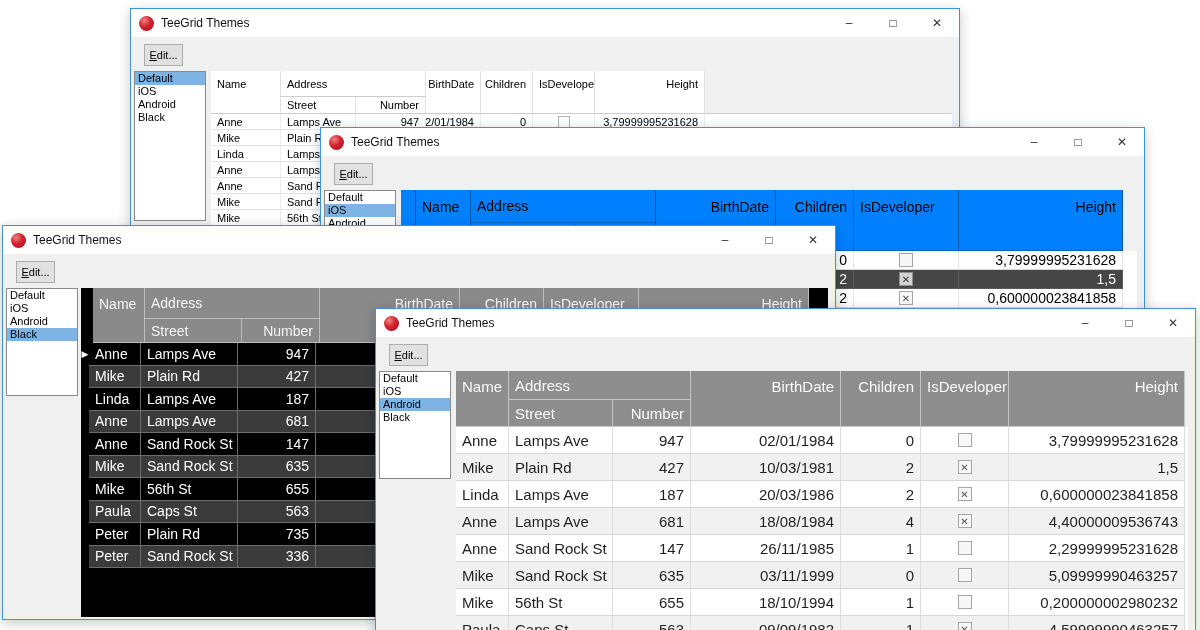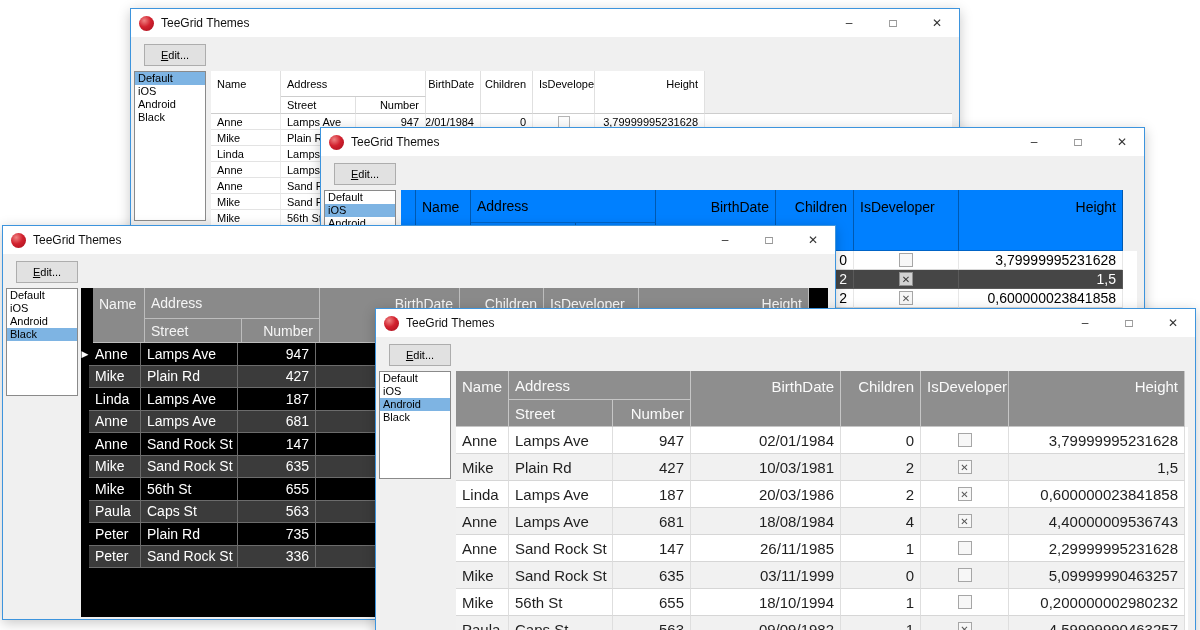--- a/index.html
+++ b/index.html
@@ -6,21 +6,21 @@
   body{width:1200px;height:630px;position:relative;overflow:hidden;background:#ffffff;
        font-family:"Liberation Sans",sans-serif;}
   .win{position:absolute;border:1px solid #3d94dd;background:#f0f0f0;box-sizing:border-box;
        box-shadow:0 3px 12px rgba(0,0,0,.22);}
   .titlebar{height:28px;background:#fff;display:flex;align-items:center;padding-left:8px;}
   .app-icon{width:15px;height:15px;border-radius:50%;flex:none;margin-right:7px;
        background:radial-gradient(circle at 35% 30%,#ef8383 0%,#d2212e 45%,#a40f1d 100%);}
   .title-text{font-size:12px;color:#111;white-space:nowrap;}
   .caps{margin-left:auto;display:flex;align-self:stretch;}
   .cap{width:44px;display:flex;align-items:center;justify-content:center;font-size:12px;color:#333;}
-  .btn-edit{position:absolute;left:13px;top:35px;width:62px;height:22px;background:#e1e1e1;
+  .btn-edit{position:absolute;left:13px;top:35px;width:39px;height:22px;background:#e1e1e1;
        border:1px solid #adadad;display:flex;align-items:center;justify-content:center;
        font-size:11px;color:#000;box-sizing:border-box;}
   .btn-edit .lbl{display:inline-block;}
   .btn-edit .lbl::first-letter{text-decoration:underline;}
   .listbox{position:absolute;left:3px;top:62px;width:72px;background:#fff;border:1px solid #8a8a8a;
        box-sizing:border-box;font-size:11px;overflow:hidden;}
   .lb-item{height:13px;line-height:13px;padding-left:3px;color:#000;white-space:nowrap;overflow:hidden;}
   .lb-item.sel{background:#7eb4e3;}
   .grid{position:absolute;overflow:hidden;box-sizing:border-box;}
   .g-header{display:flex;width:100%;}

